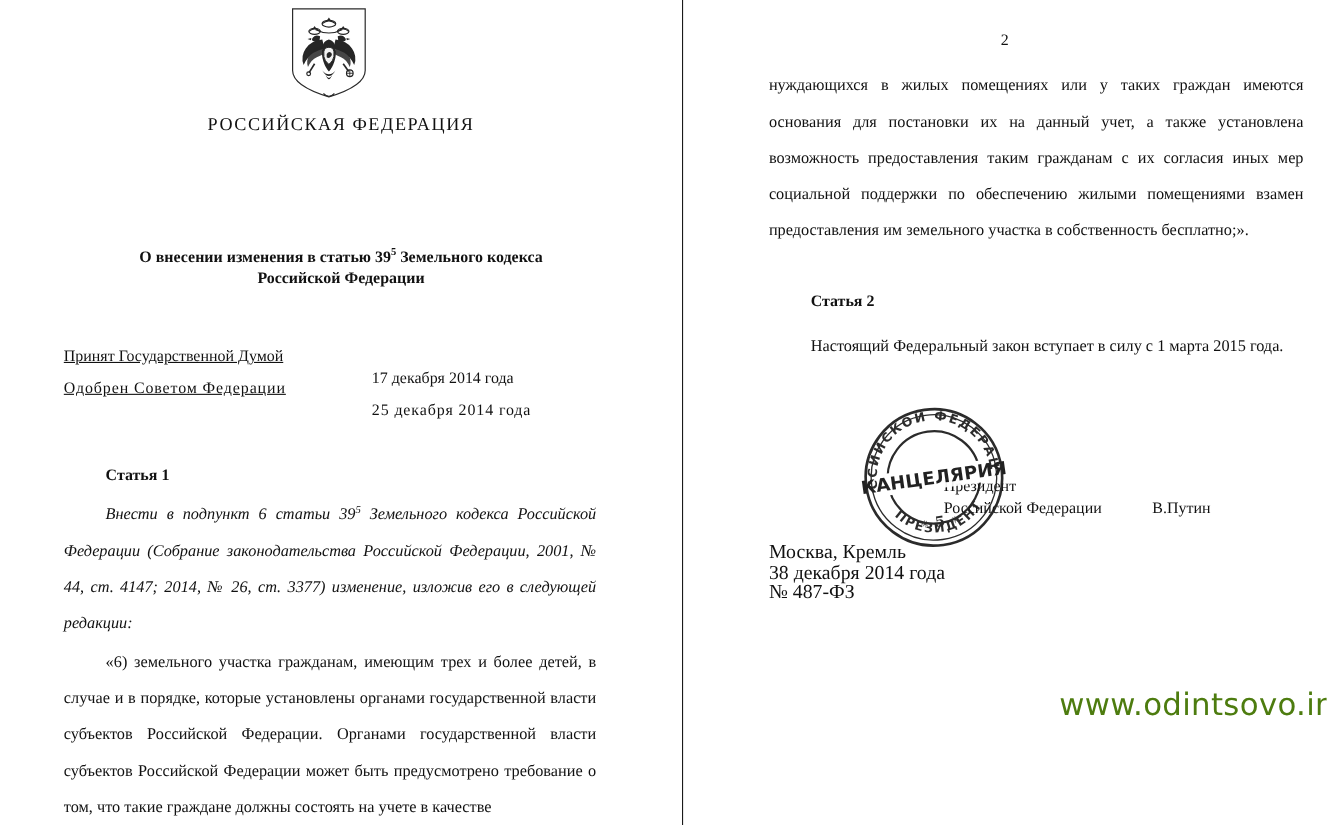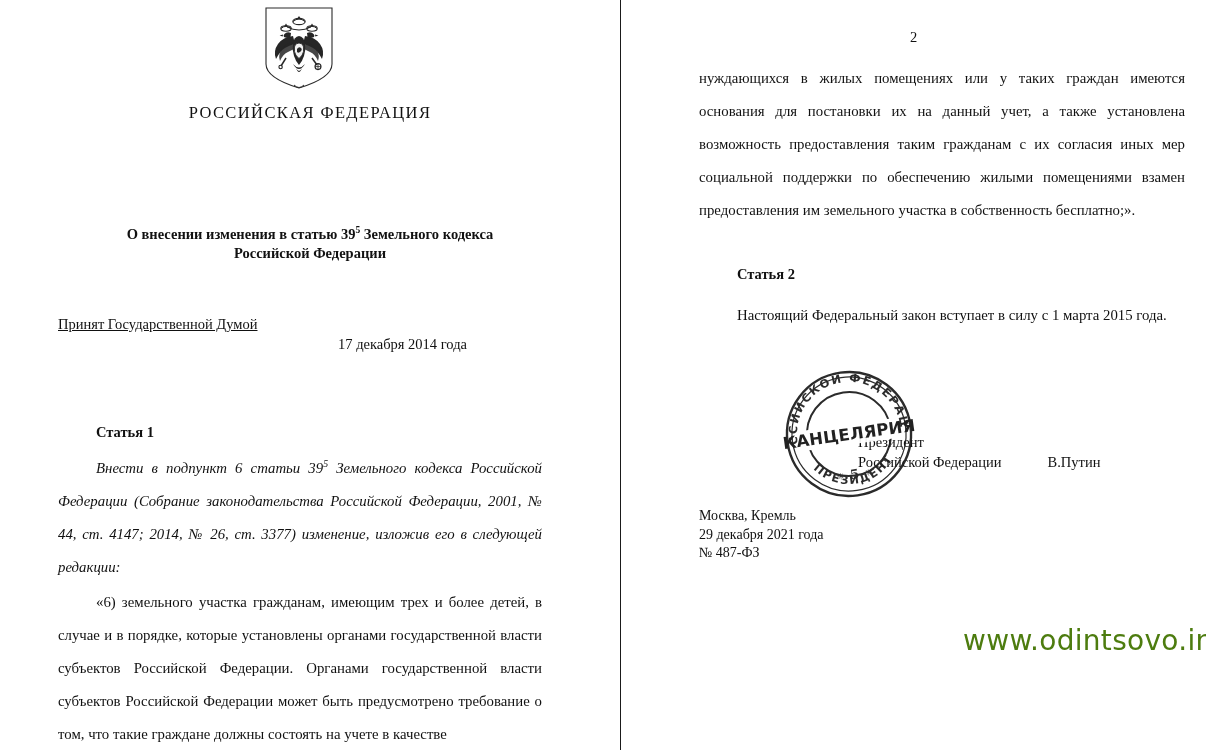--- a/index.html
+++ b/index.html
@@ -150,22 +150,22 @@
     font-size: 14.5px;
     line-height: 20px;
     white-space: nowrap;
   }
   .sign-block .sign-name { margin-left: 46px; margin-top: 38px; }
 
   
   .imprint {
     position: absolute;
     left: 699px;
-    top: 507px;
-    font-size: 14px;
+    top: 492px;
+    font-size: 18px;
     line-height: 18.5px;
     white-space: nowrap;
   }
 
   
   .stamp {
     position: absolute;
     left: 779px;
     top: 364px;
     width: 140px;
@@ -250,20 +250,24 @@
     <div class="subject">
       <span>О внесении изменения в статью 39</span><sup>5</sup><span> Земельного кодекса</span><br>
       <span>Российской Федерации</span>
     </div>
 
     <div class="adopt-row adopt-duma">
       <span class="who">Принят Государственной Думой</span>
       <span class="when">17 декабря 2014 года</span>
     </div>
 
+    <div class="adopt-row adopt-council">
+      <span class="who">Одобрен  Советом  Федерации</span>
+      <span class="when">25  декабря  2014  года</span>
+    </div>
 
     <div class="art-head l-art1-head">Статья 1</div>
 
     <div class="body-par l-par1">
       <span>Внести в подпункт 6 статьи 39</span><sup>5</sup><span> Земельного кодекса Российской Федерации (Собрание законодательства Российской Федерации, 2001, № 44, ст. 4147; 2014, № 26, ст. 3377) изменение, изложив его в следующей редакции:</span>
     </div>
 
     <div class="body-par l-par2">«6) земельного участка гражданам, имеющим трех и более детей, в случае и в порядке, которые установлены органами государственной власти субъектов Российской Федерации. Органами государственной власти субъектов Российской Федерации может быть предусмотрено требование о том, что такие граждане должны состоять на учете в качестве</div>
   </div>
 
@@ -308,19 +312,19 @@
       <text x="70" y="76" text-anchor="middle" font-family="'DejaVu Sans','Liberation Sans',sans-serif" font-size="16.5" font-weight="700" fill="#111111" letter-spacing="0.2">КАНЦЕЛЯРИЯ</text>
 
       <text x="56" y="114" text-anchor="middle" font-family="'DejaVu Sans',sans-serif" font-size="9" fill="#1c1c1c">✳</text>
       <text x="70" y="115" text-anchor="middle" font-family="'DejaVu Serif',serif" font-size="13" font-weight="700" fill="#1c1c1c">5</text>
       <text x="84" y="114" text-anchor="middle" font-family="'DejaVu Sans',sans-serif" font-size="9" fill="#1c1c1c">✳</text>
     </svg>
   </div>
 
   <div class="imprint">
     <div>Москва, Кремль</div>
-    <div>29 декабря 2021 года</div>
+    <div>38 декабря 2014 года</div>
     <div>№ 487-ФЗ</div>
   </div>
 
   <div class="watermark">www.odintsovo.info</div>
 
 </div>
 
 </body></html>

